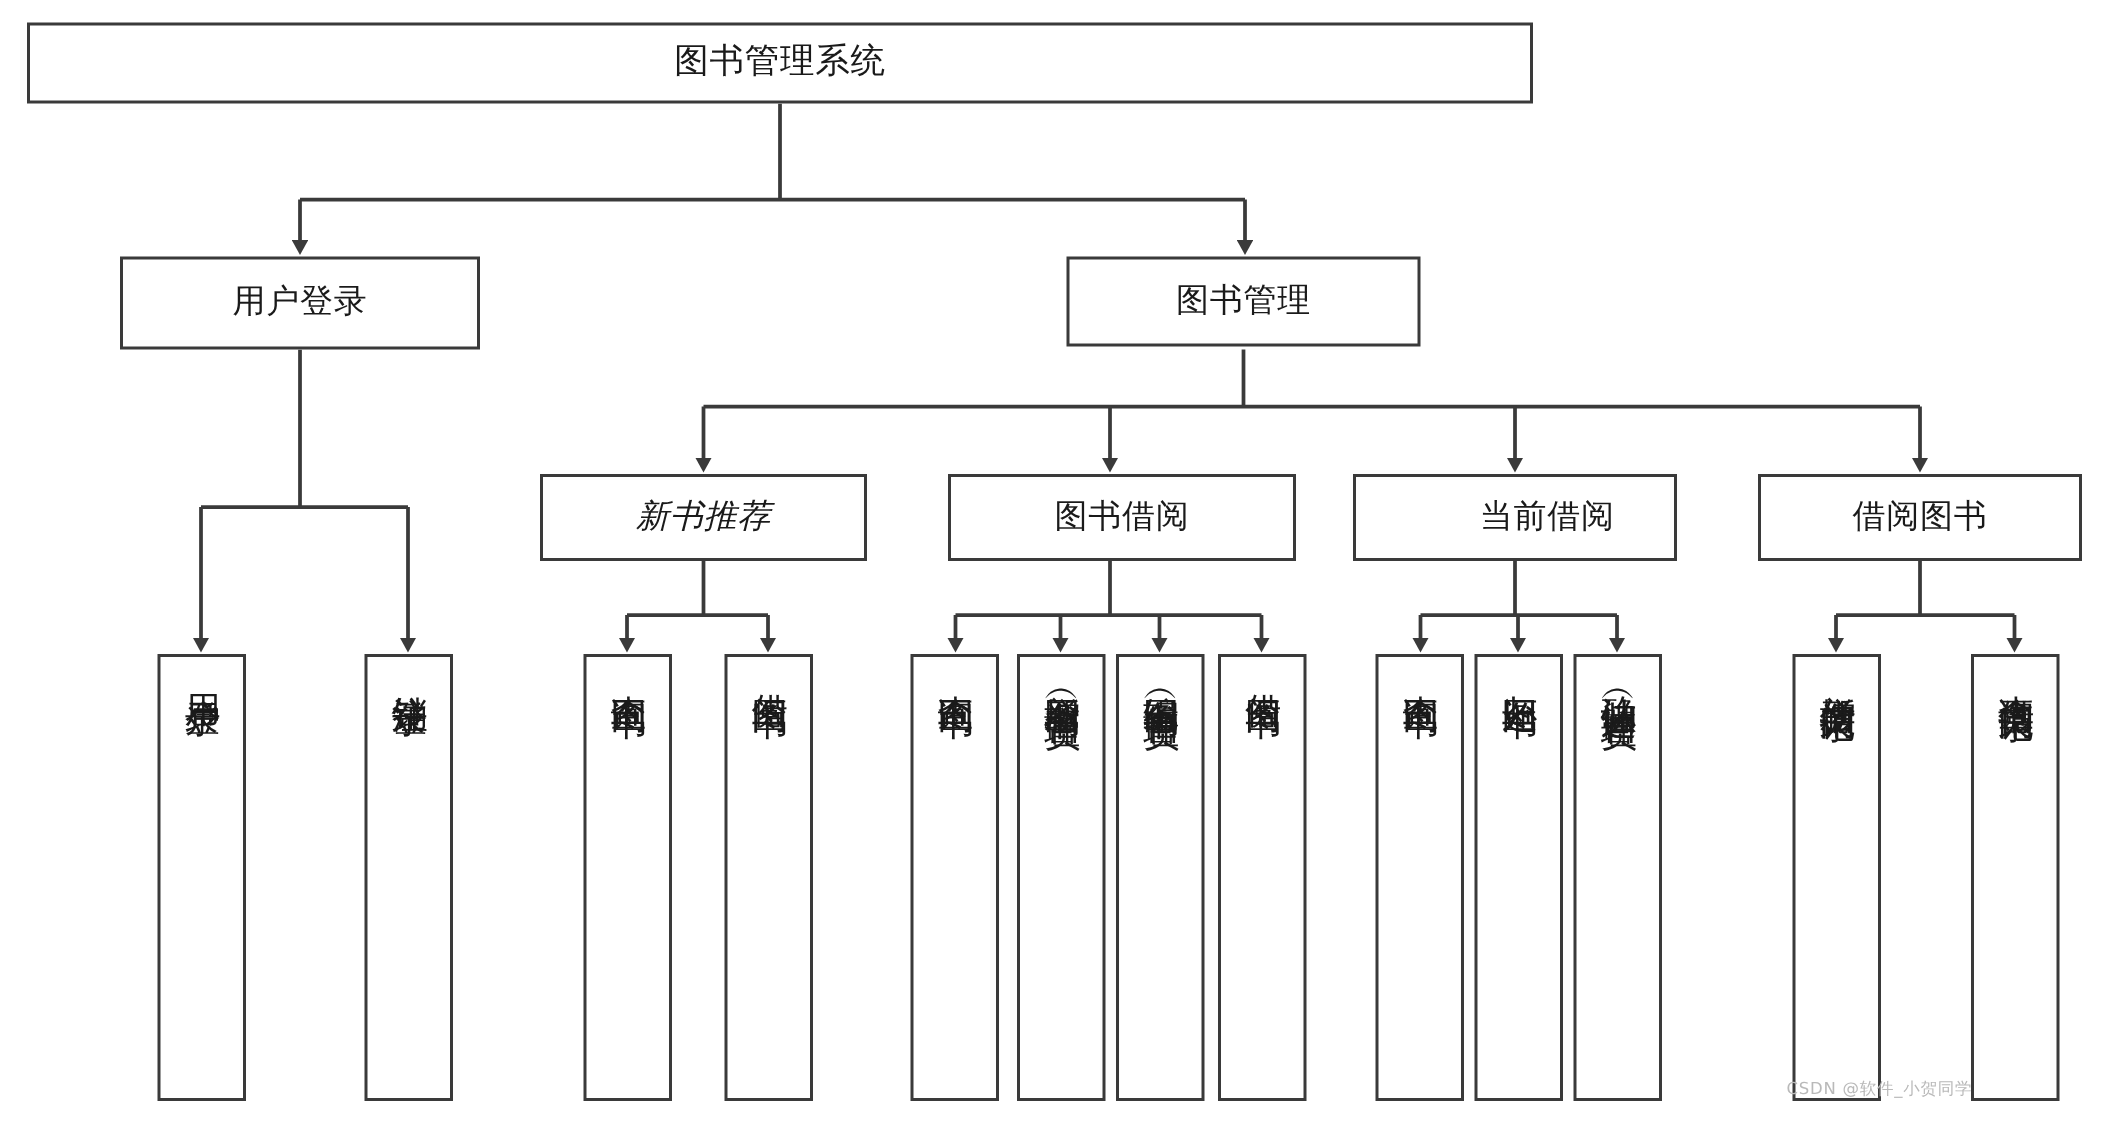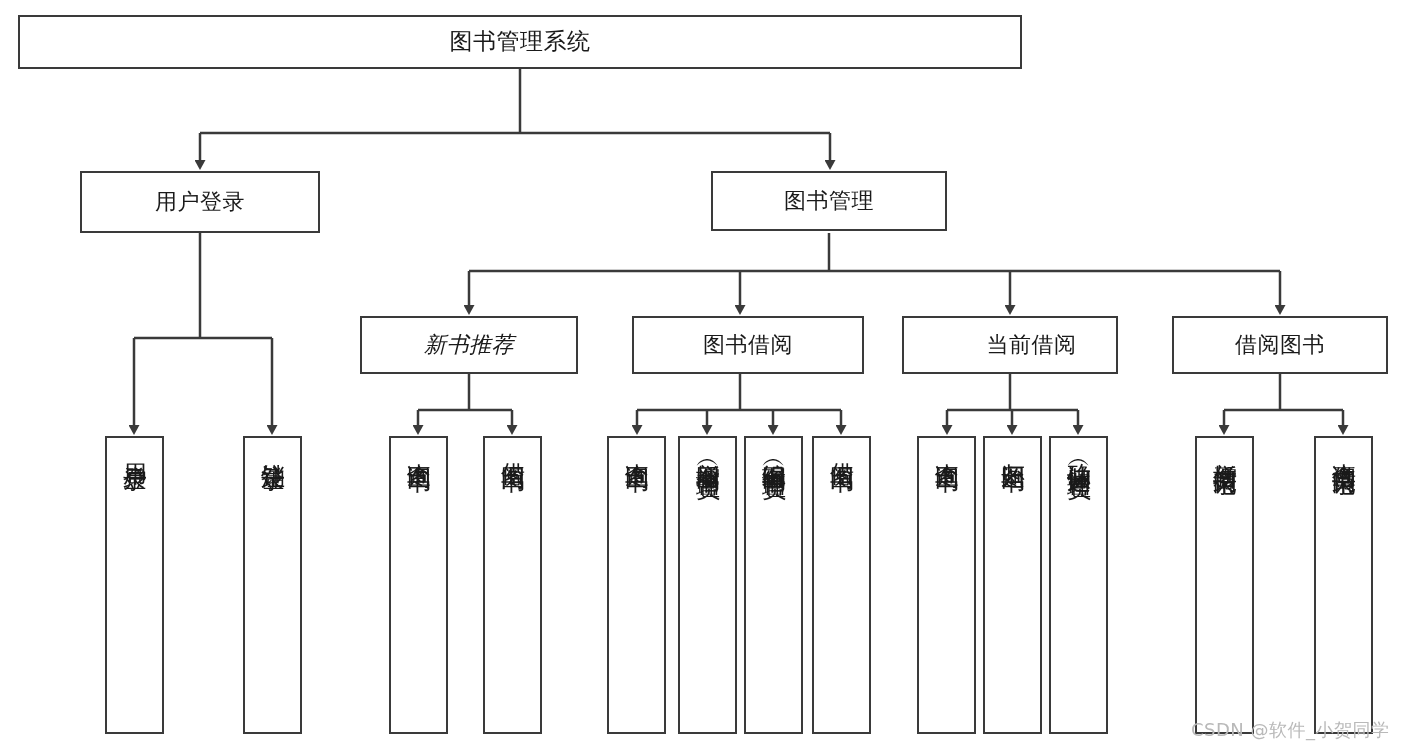--- a/index.html
+++ b/index.html
@@ -62,21 +62,21 @@
     text-orientation: upright;
     font-size: 24px;
     line-height: 1.05;
     letter-spacing: 2px;
     white-space: nowrap;
     margin-top: 6px;
   }
   .watermark {
     position: absolute;
     color: #b9b9b9;
-    font-size: 18px;
+    font-size: 11px;
     letter-spacing: 0.5px;
     white-space: nowrap;
     z-index: 5;
   }
 </style>
 </head>
 <body>
 
 <div id="canvas">
 

